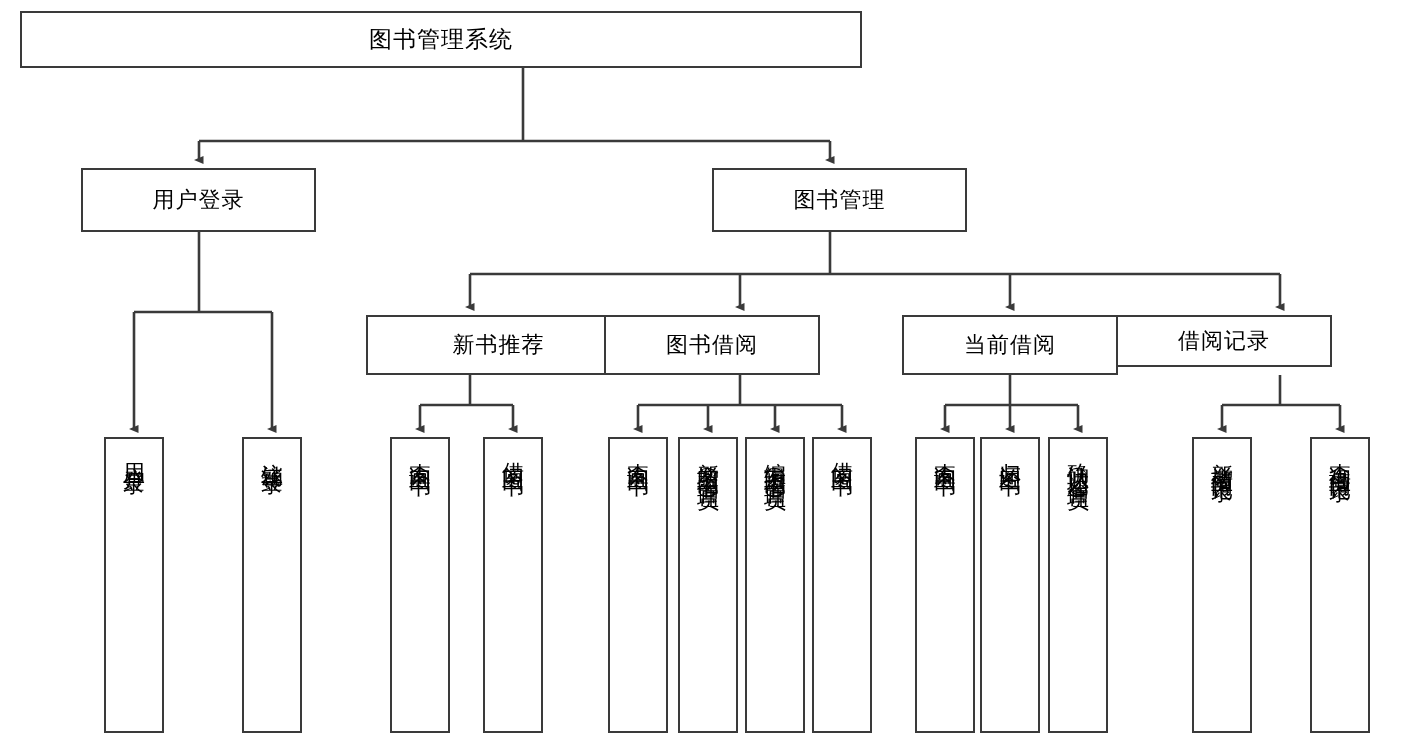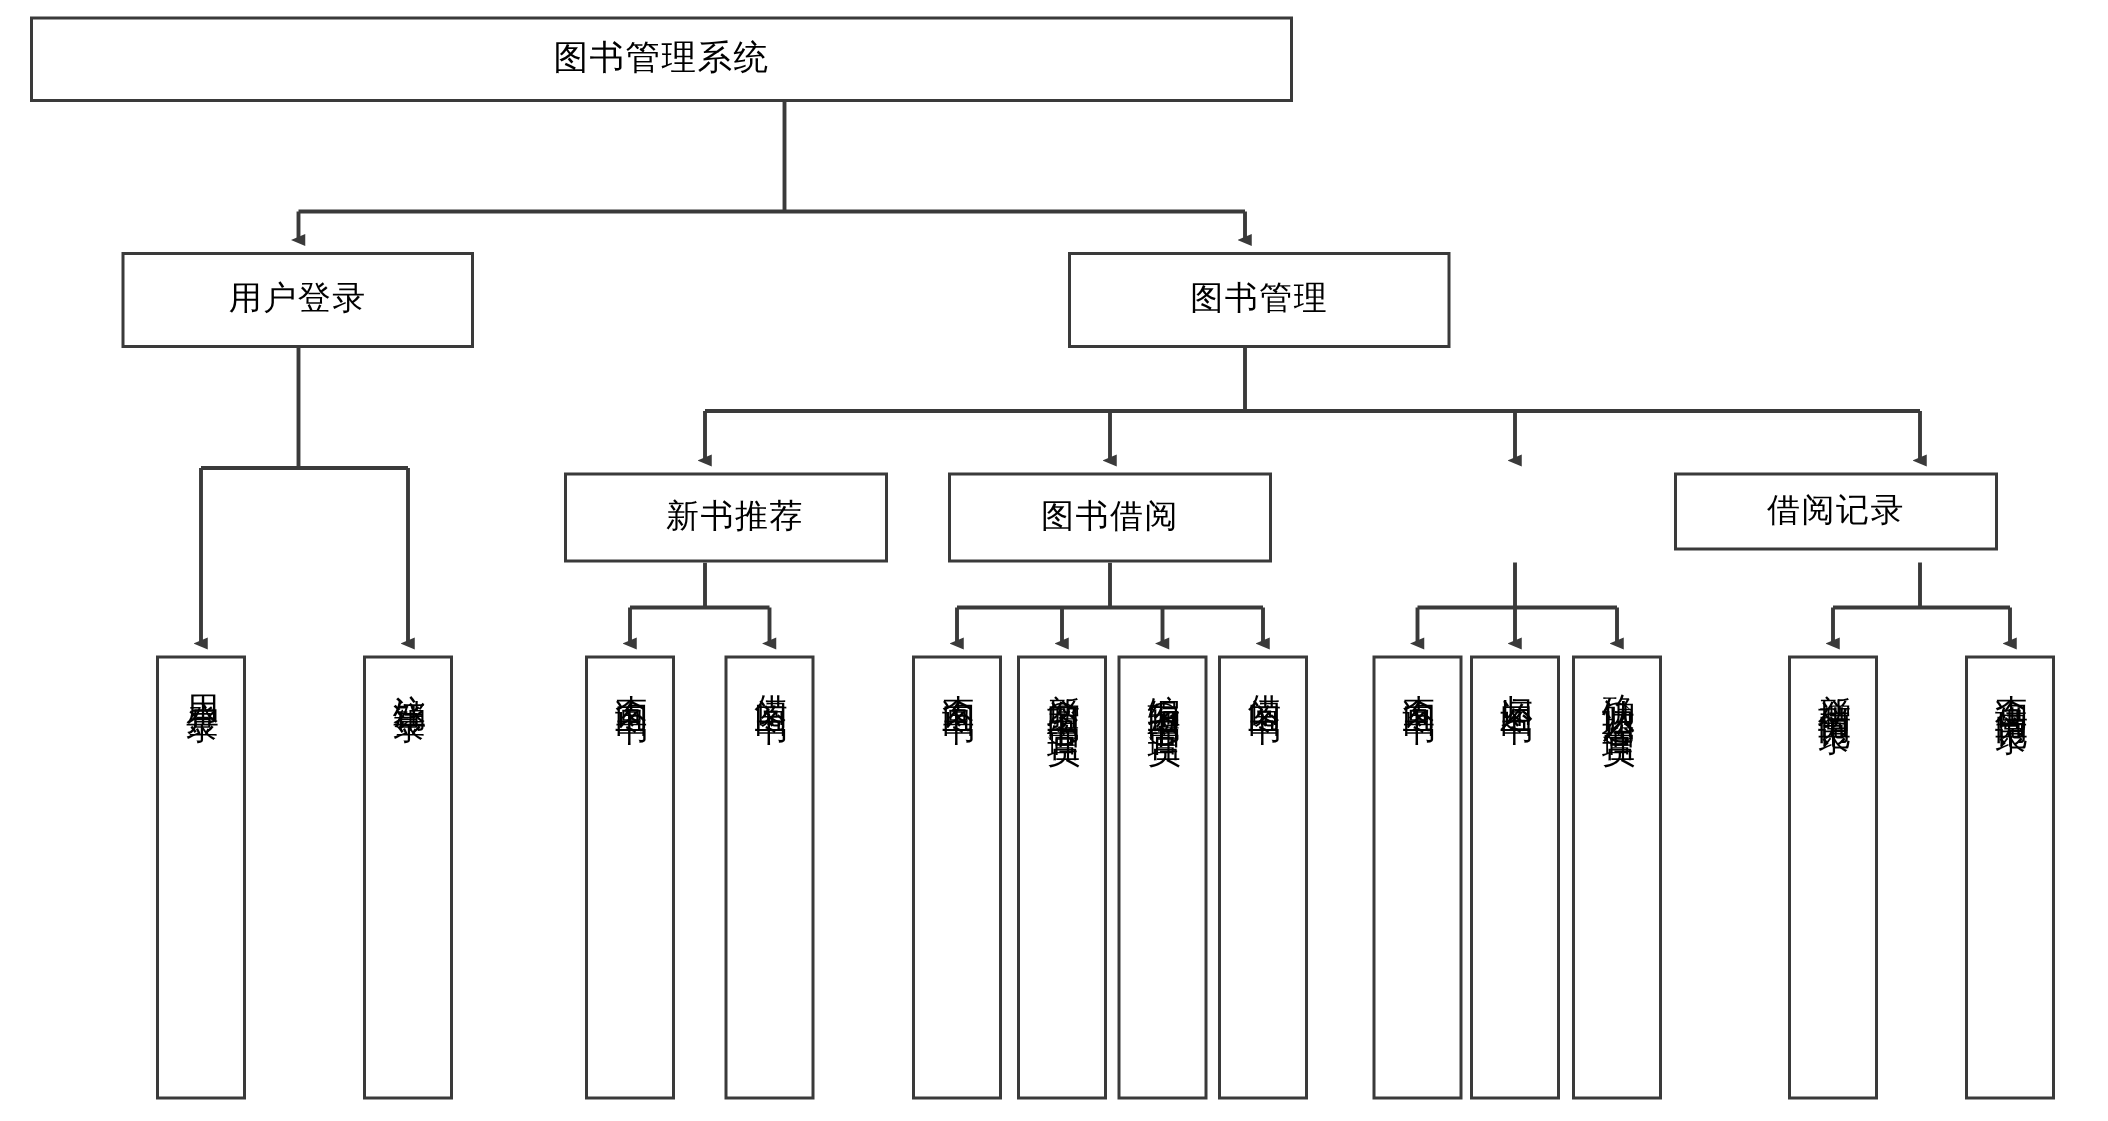--- a/index.html
+++ b/index.html
@@ -133,28 +133,31 @@
   </div>
 
   <div class="node horiz" style="left:81px; top:168px; width:235px; height:64px;">
     <span class="label">用户登录</span>
   </div>
 
   <div class="node horiz" style="left:712px; top:168px; width:255px; height:64px;">
     <span class="label">图书管理</span>
   </div>
 
-  <div class="node horiz" style="left:376px; top:315px; width:216px; height:60px;padding-left:12px;">
+  <div class="node horiz" style="left:366px; top:315px; width:253px; height:60px;padding-left:12px;">
     <span class="label">新书推荐</span>
   </div>
 
-  <div class="node horiz" style="left:632px; top:315px; width:216px; height:60px;">
+  <div class="node horiz" style="left:604px; top:315px; width:216px; height:60px;">
     <span class="label">图书借阅</span>
   </div>
 
+  <div class="node horiz" style="left:902px; top:315px; width:216px; height:60px;">
+    <span class="label">当前借阅</span>
+  </div>
 
   <div class="node horiz" style="left:1116px; top:315px; width:216px; height:52px;">
     <span class="label">借阅记录</span>
   </div>
 
   <div class="node vert" style="left:104px; top:437px; width:60px; height:296px;">
     <span class="label">用户登录</span>
   </div>
 
   <div class="node vert" style="left:242px; top:437px; width:60px; height:296px;">

